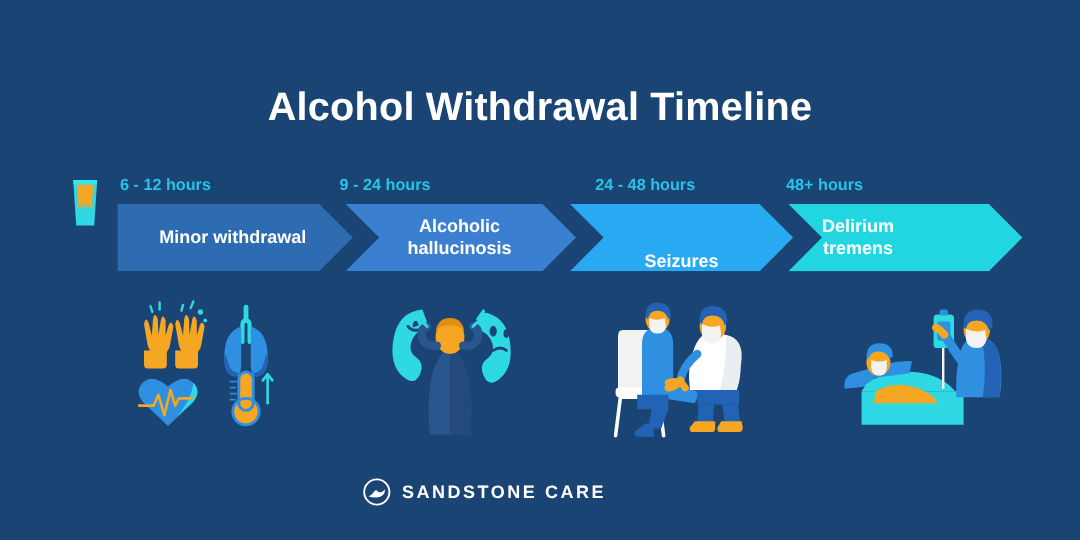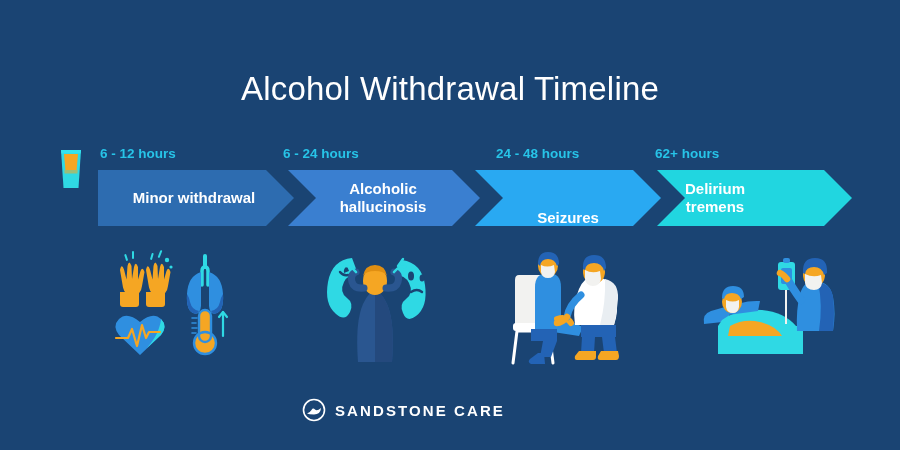--- a/index.html
+++ b/index.html
@@ -25,21 +25,21 @@
 
   
   .title {
     position: absolute;
     top: 70px;
     left: 0;
     width: 900px;
     text-align: center;
     color: #ffffff;
     font-size: 33px;
-    font-weight: normal;
+    font-weight: bold;
     letter-spacing: 0.2px;
   }
 
   
   .shotglass {
     position: absolute;
     left: 58px;
     top: 148px;
     width: 26px;
     height: 42px;
@@ -121,23 +121,23 @@
       <path d="M3 2 H23 L20.5 40 H5.5 Z" fill="#2fd9e4"></path>
       <path d="M6 6 H20 L18.6 22 H7.4 Z" fill="#f5a623"></path>
       <path d="M6.3 22 H19.7 L19.4 25.5 H6.6 Z" fill="#f5a623" opacity="0.55"></path>
       <path d="M3 2 H23 L22.6 5.5 H3.4 Z" fill="#34e4ef"></path>
     </svg>
   </div>
 
   <div class="timeline">
 
     <div class="time-label" style="left:100px">6 - 12 hours</div>
-    <div class="time-label" style="left:283px">6 - 24 hours</div>
+    <div class="time-label" style="left:283px">9 - 24 hours</div>
     <div class="time-label" style="left:496px">24 - 48 hours</div>
-    <div class="time-label" style="left:655px">62+ hours</div>
+    <div class="time-label" style="left:655px">48+ hours</div>
 
     <div class="arrows">
       <svg viewBox="0 0 900 56" width="900" height="56">
 
         <polygon points="98,0 266,0 294,28 266,56 98,56" fill="#2d6cb0"></polygon>
 
         <polygon points="288,0 452,0 480,28 452,56 288,56 316,28" fill="#3a7fd0"></polygon>
 
         <polygon points="475,0 633,0 661,28 633,56 475,56 503,28" fill="#29a9f2"></polygon>
 

